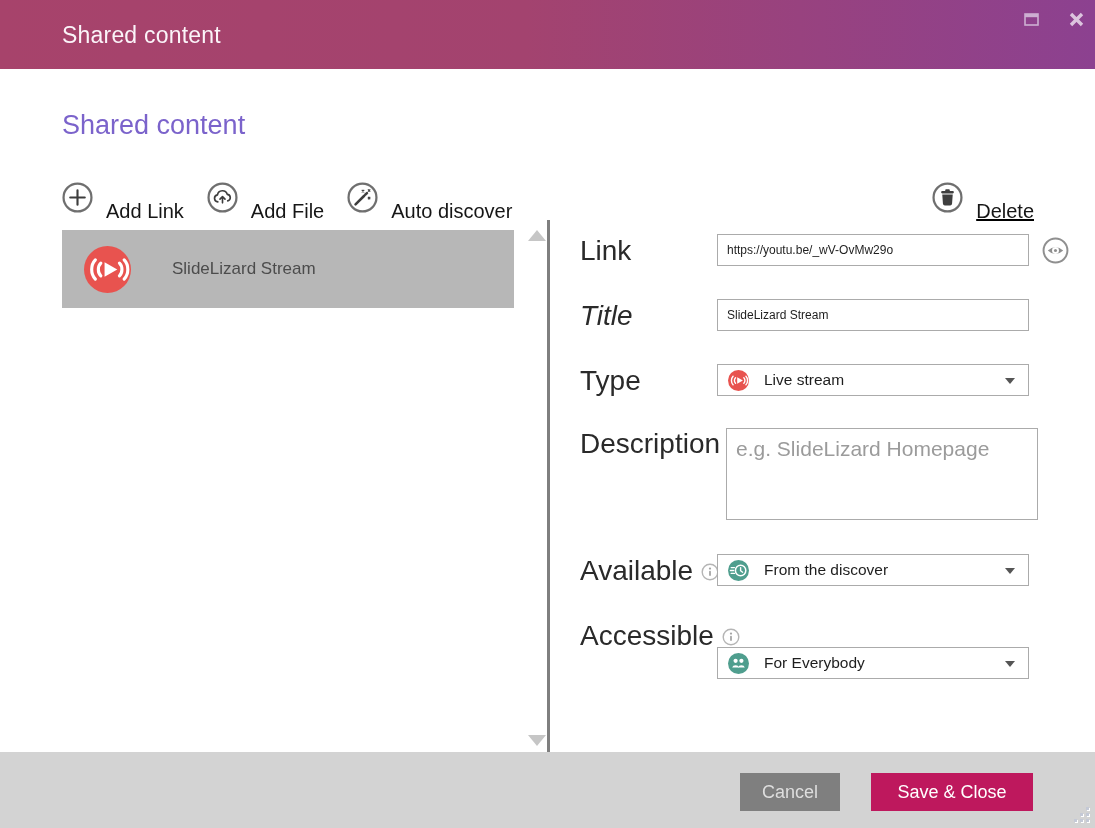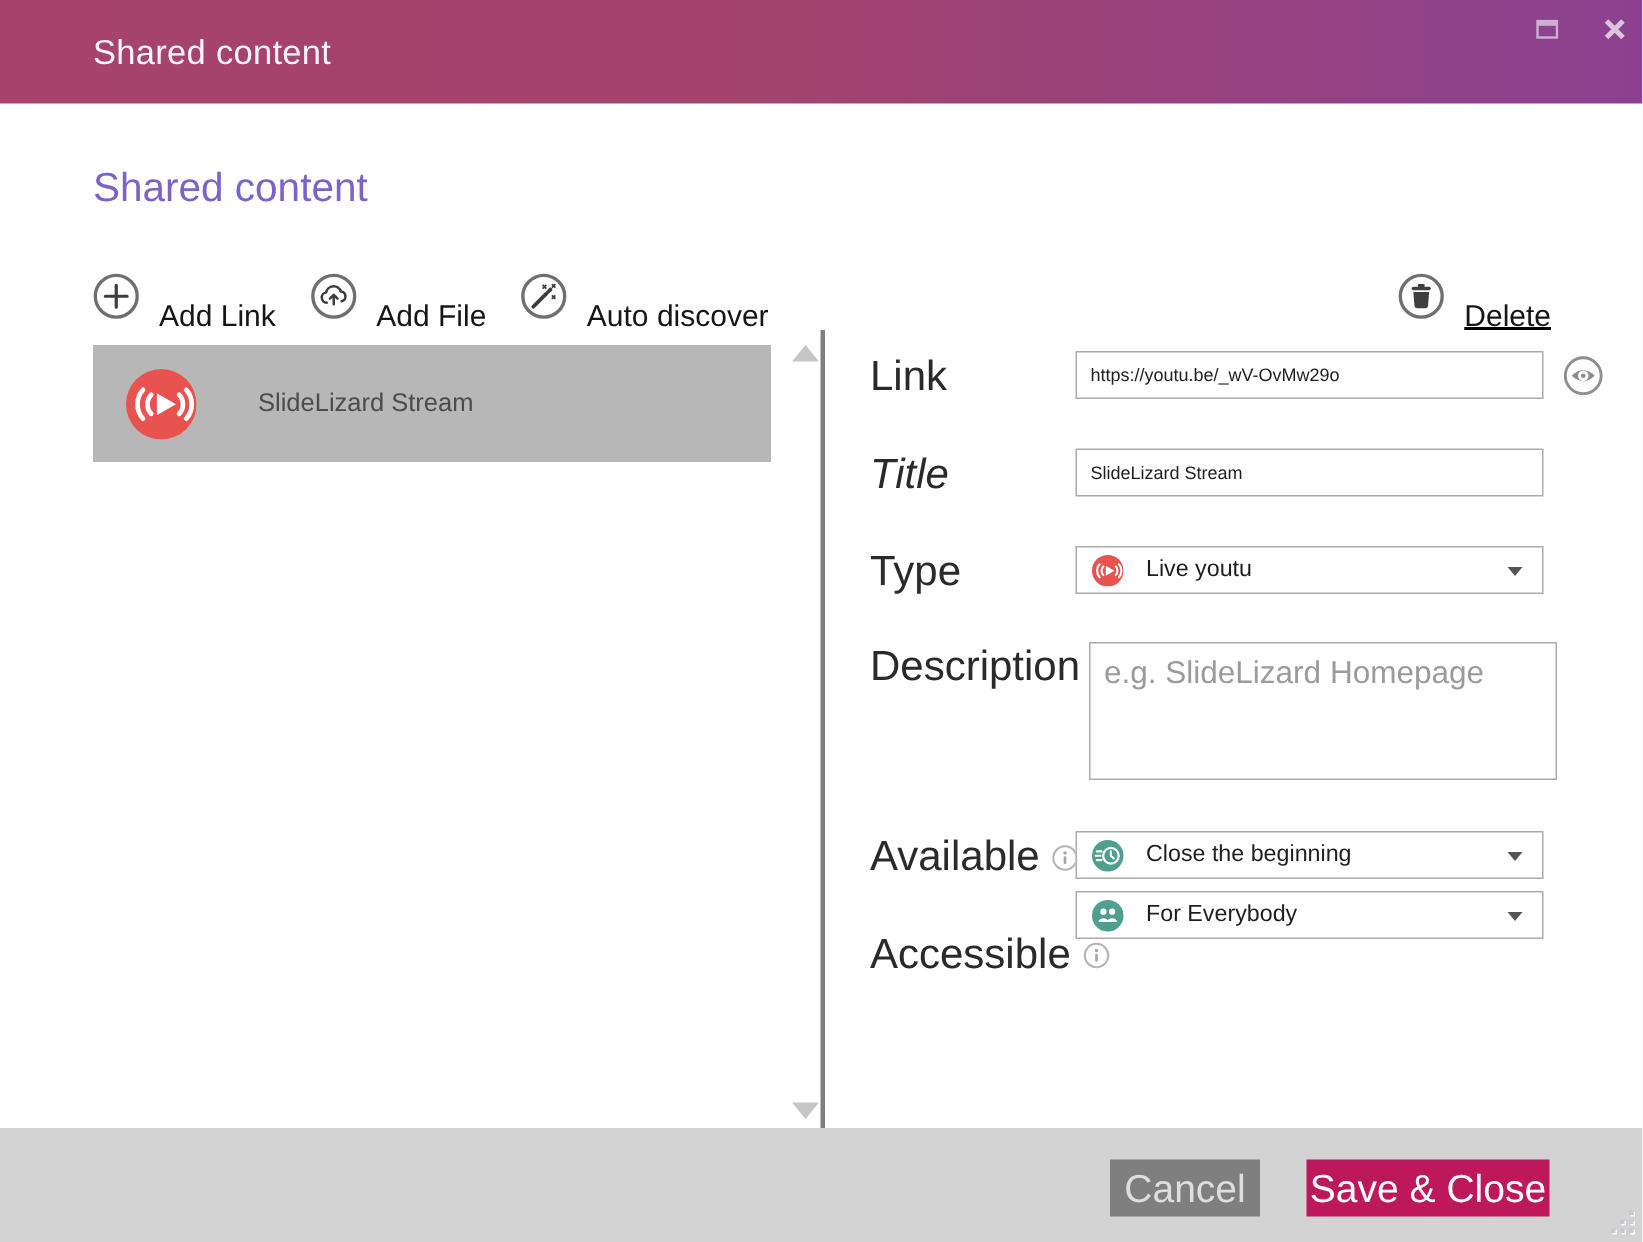--- a/index.html
+++ b/index.html
@@ -61,35 +61,35 @@
   .t-area { position:absolute; left:726px; top:428px; width:312px; height:92px;
     border:1px solid #ababab; font-family:"Liberation Sans",sans-serif;
     font-size:21px; color:#1e1e1e; padding:8px 9px; outline:none; resize:none; background:#fff; }
   .t-area::placeholder { color:#9b9b9b; }
 
   .dropdown { position:absolute; left:717px; width:312px; height:32px;
     border:1px solid #ababab; background:#fff; display:flex; align-items:center;
     padding-left:10px; cursor:pointer; }
   .dd-type   { top:364px; }
   .dd-avail  { top:554px; }
-  .dd-access { top:594px;align-items:center; }
+  .dd-access { top:647px;align-items:center; }
   .dd-icon { width:21px; height:21px; flex:0 0 auto; }
   .dd-text { margin-left:15px; font-size:15.5px; color:#1e1e1e; }
   .caret { position:absolute; right:13px; top:13px; width:0; height:0;
     border-left:5px solid transparent; border-right:5px solid transparent;
     border-top:6px solid #555; }
 
   .eye-btn { position:absolute; left:1042px; top:237px; width:27px; height:27px; cursor:pointer; }
 
   .teal-badge { border-radius:50%; background:#4f9e8e; display:flex; align-items:center; justify-content:center; }
 
   
   .footer { position:absolute; left:0; top:752px; width:1095px; height:76px; background:#d3d3d3; }
   .btn { position:absolute; top:21px; height:38px; border:none; cursor:pointer;
-    font-family:"Liberation Sans",sans-serif; font-size:26px; display:flex;
+    font-family:"Liberation Sans",sans-serif; font-size:18px; display:flex;
     align-items:center; justify-content:center; }
   .btn-cancel { left:740px; width:100px; background:#7f7f7f; color:#dedede; }
   .btn-save { left:871px; width:162px; background:#be185d; color:#ffffff; }
   .resize-grip { position:absolute; right:3px; bottom:3px; }
 </style>
 </head>
 <body>
 
 <div class="window">
 
@@ -207,35 +207,35 @@
 
   <div class="dropdown dd-type">
     <svg class="dd-icon" viewBox="0 0 48 48">
       <circle cx="24" cy="24" r="24" fill="#e8534f"></circle>
       <path d="M21 16.5 L34 24 L21 31.5 Z" fill="#ffffff"></path>
       <path d="M17.2 17.5 C 13.8 20.8, 13.8 27.2, 17.2 30.5" fill="none" stroke="#ffffff" stroke-width="3.2" stroke-linecap="round"></path>
       <path d="M11.6 14.2 C 6.6 19.4, 6.6 28.6, 11.6 33.8" fill="none" stroke="#ffffff" stroke-width="3.2" stroke-linecap="round"></path>
       <path d="M36.2 17.5 C 39.6 20.8, 39.6 27.2, 36.2 30.5" fill="none" stroke="#ffffff" stroke-width="3.2" stroke-linecap="round"></path>
       <path d="M41.0 14.2 C 46.0 19.4, 46.0 28.6, 41.0 33.8" fill="none" stroke="#ffffff" stroke-width="3.2" stroke-linecap="round"></path>
     </svg>
-    <span class="dd-text">Live youtu</span>
+    <span class="dd-text">Live stream</span>
     <span class="caret"></span>
   </div>
 
   <textarea class="t-area" placeholder="e.g. SlideLizard Homepage" style=""></textarea>
 
   <div class="dropdown dd-avail">
     <span class="dd-icon teal-badge">
       <svg width="21" height="21" viewBox="0 0 21 21">
         <circle cx="12.6" cy="10.5" r="5.2" fill="none" stroke="#ffffff" stroke-width="1.5"></circle>
         <path d="M12.6 7.6 V10.7 L14.6 12.2" fill="none" stroke="#ffffff" stroke-width="1.4" stroke-linecap="round"></path>
         <path d="M3.2 7.6 H6.4 M2.4 10.5 H5.6 M3.2 13.4 H6.4" stroke="#ffffff" stroke-width="1.4" stroke-linecap="round"></path>
       </svg>
     </span>
-    <span class="dd-text">Close the beginning</span>
+    <span class="dd-text">From the discover</span>
     <span class="caret"></span>
   </div>
 
   <div class="dropdown dd-access">
     <span class="dd-icon teal-badge">
       <svg width="21" height="21" viewBox="0 0 21 21">
         <circle cx="7.6" cy="7.8" r="2.1" fill="#ffffff"></circle>
         <circle cx="13.4" cy="7.8" r="2.1" fill="#ffffff"></circle>
         <path d="M4.2 14.6 a3.5 3.2 0 0 1 6.8 0 Z" fill="#ffffff"></path>
         <path d="M10 14.6 a3.5 3.2 0 0 1 6.8 0 Z" fill="#ffffff"></path>

